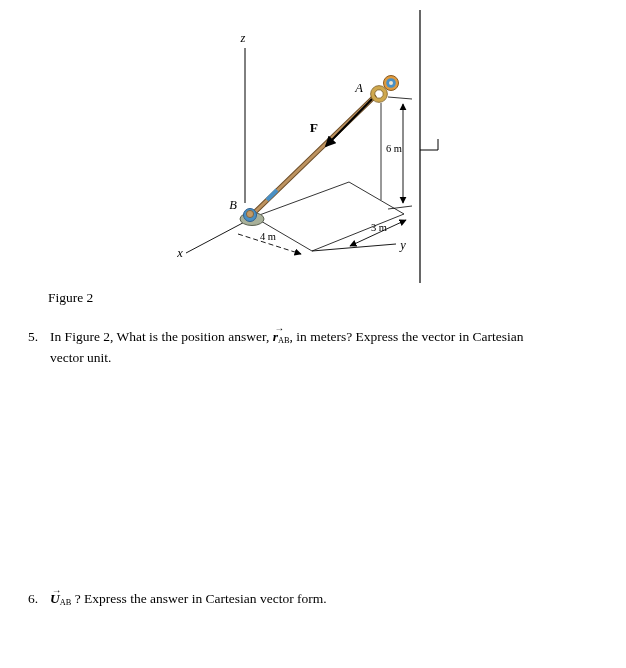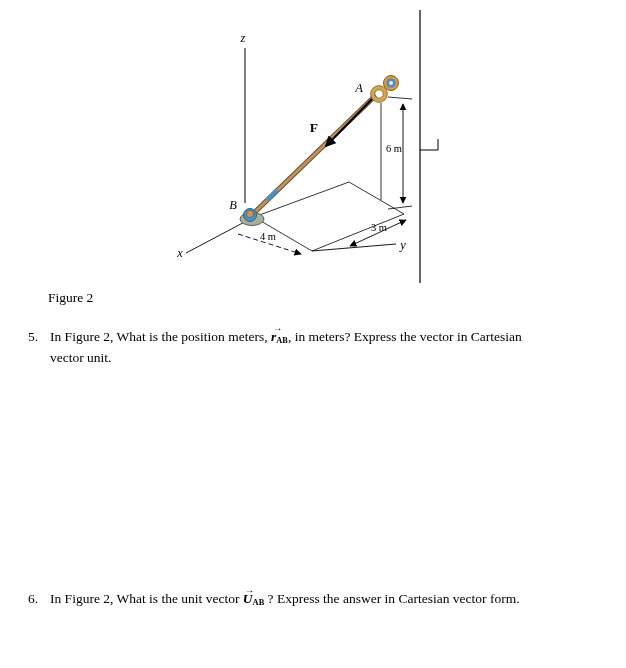--- a/index.html
+++ b/index.html
@@ -24,21 +24,21 @@
   .q5 { top:327px; }
   .q6 { top:589px; }
   .q-number { width:22px; flex:none; }
   .q-text { flex:1; }
   .qline { white-space:nowrap; }
   .vec { position:relative; font-weight:bold; font-style:italic; display:inline-block; }
   .vec .arr {
     position:absolute; left:0.18em; top:-0.68em;
     font-size:0.72em; font-style:normal; font-weight:bold;
   }
-  sub.vsub { font-size:0.62em; font-style:normal; font-weight:bold; vertical-align:-0.25em; }
+  sub.vsub { font-size:0.62em; font-style:normal; font-weight:normal; vertical-align:-0.25em; }
   
   .lbl { font-family:"Liberation Serif", serif; font-size:12.5px; fill:#000; }
   .it  { font-style:italic; }
   .sm  { font-size:10.5px; }
   .boldF { font-weight:bold; font-size:13.5px; }
 </style>
 </head>
 <body>
 
 <div class="page">
@@ -101,25 +101,25 @@
       <circle cx="250" cy="214" r="3.6" stroke="#7a5a33" stroke-width="0.8" fill="#c09a66"></circle>
       <text x="233" y="209" class="lbl it" text-anchor="middle">B</text>
     </svg>
   </div>
 
   <div class="caption">Figure 2</div>
 
   <div class="question q5">
     <div class="q-number">5.</div>
     <div class="q-text">
-      <span class="qline"><span>In Figure 2, What is the position meters, </span><span class="vec"><span class="arr">→</span><span>r</span></span><sub class="vsub">AB</sub><span>, in meters? Express the vector in Cartesian</span></span><br>
+      <span class="qline"><span>In Figure 2, What is the position answer, </span><span class="vec"><span class="arr">→</span><span>r</span></span><sub class="vsub">AB</sub><span>, in meters? Express the vector in Cartesian</span></span><br>
       <span>vector unit.</span>
     </div>
   </div>
 
   <div class="question q6">
     <div class="q-number">6.</div>
     <div class="q-text">
-      <span class="qline"><span>In Figure 2, What is the unit vector </span><span class="vec"><span class="arr">→</span><span>U</span></span><sub class="vsub">AB</sub><span> ? Express the answer in Cartesian vector form.</span></span>
+      <span class="qline"><span class="vec"><span class="arr">→</span><span>U</span></span><sub class="vsub">AB</sub><span> ? Express the answer in Cartesian vector form.</span></span>
     </div>
   </div>
 
 </div>
 
 </body></html>

